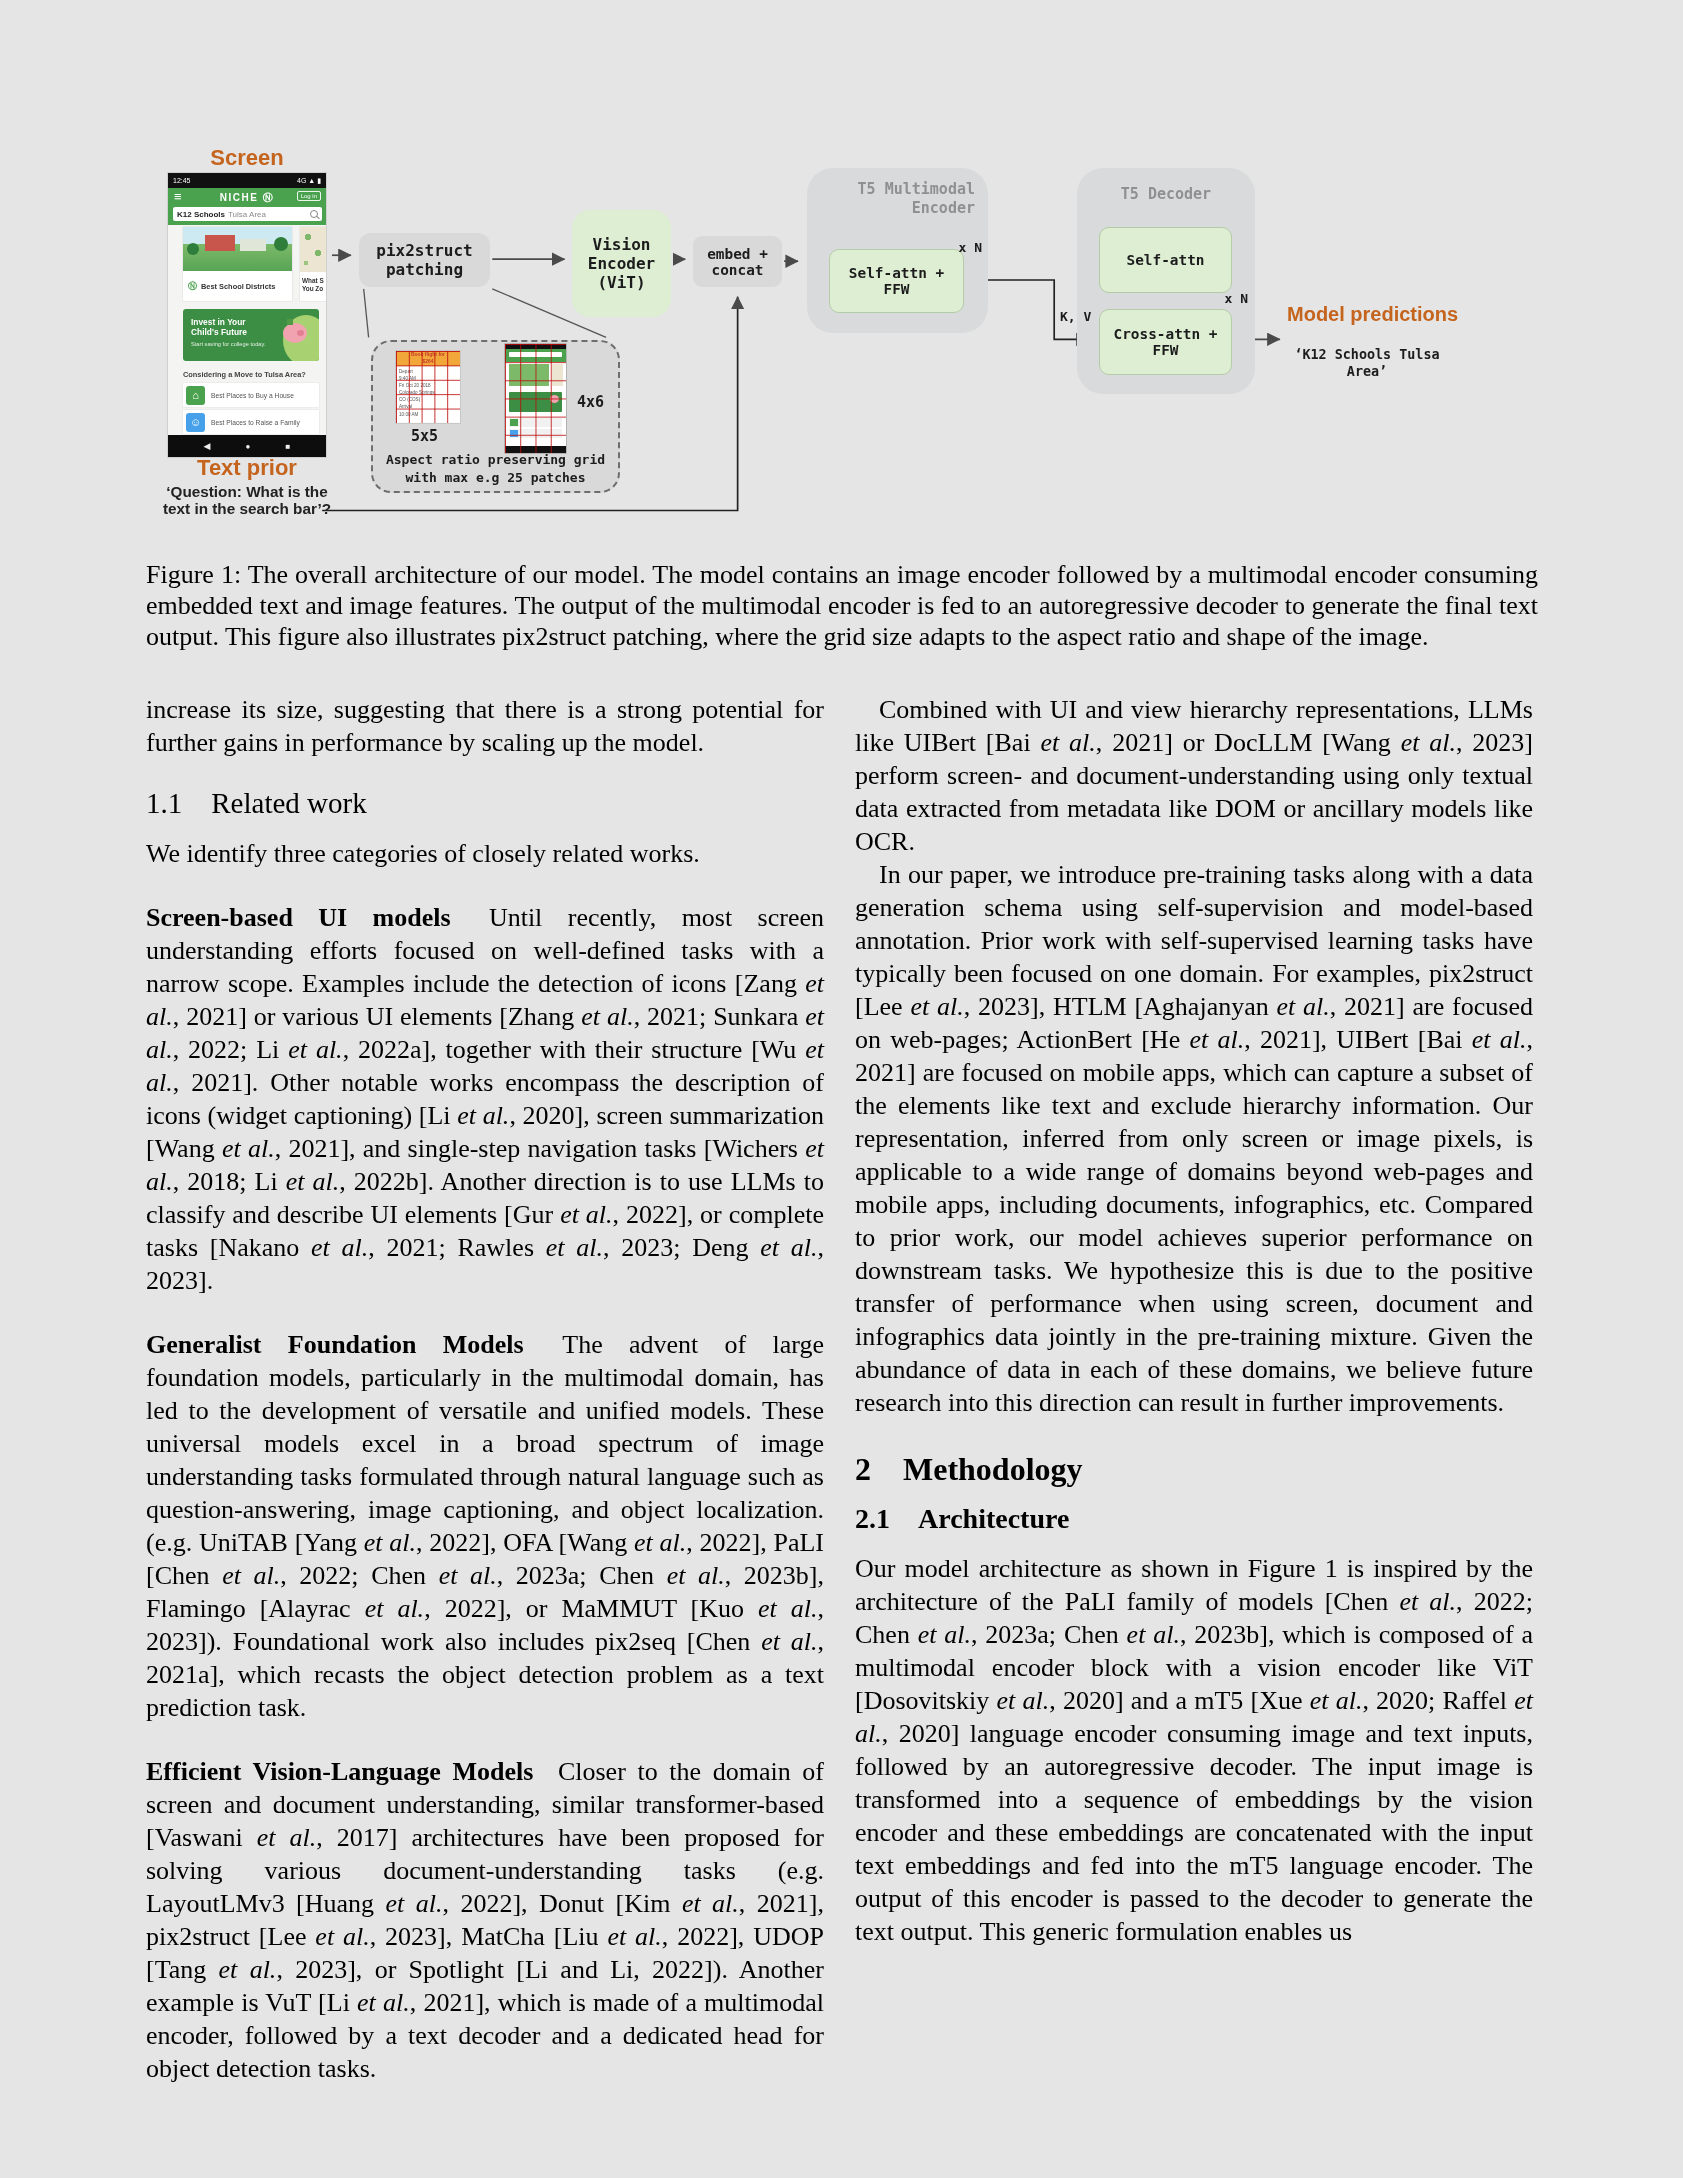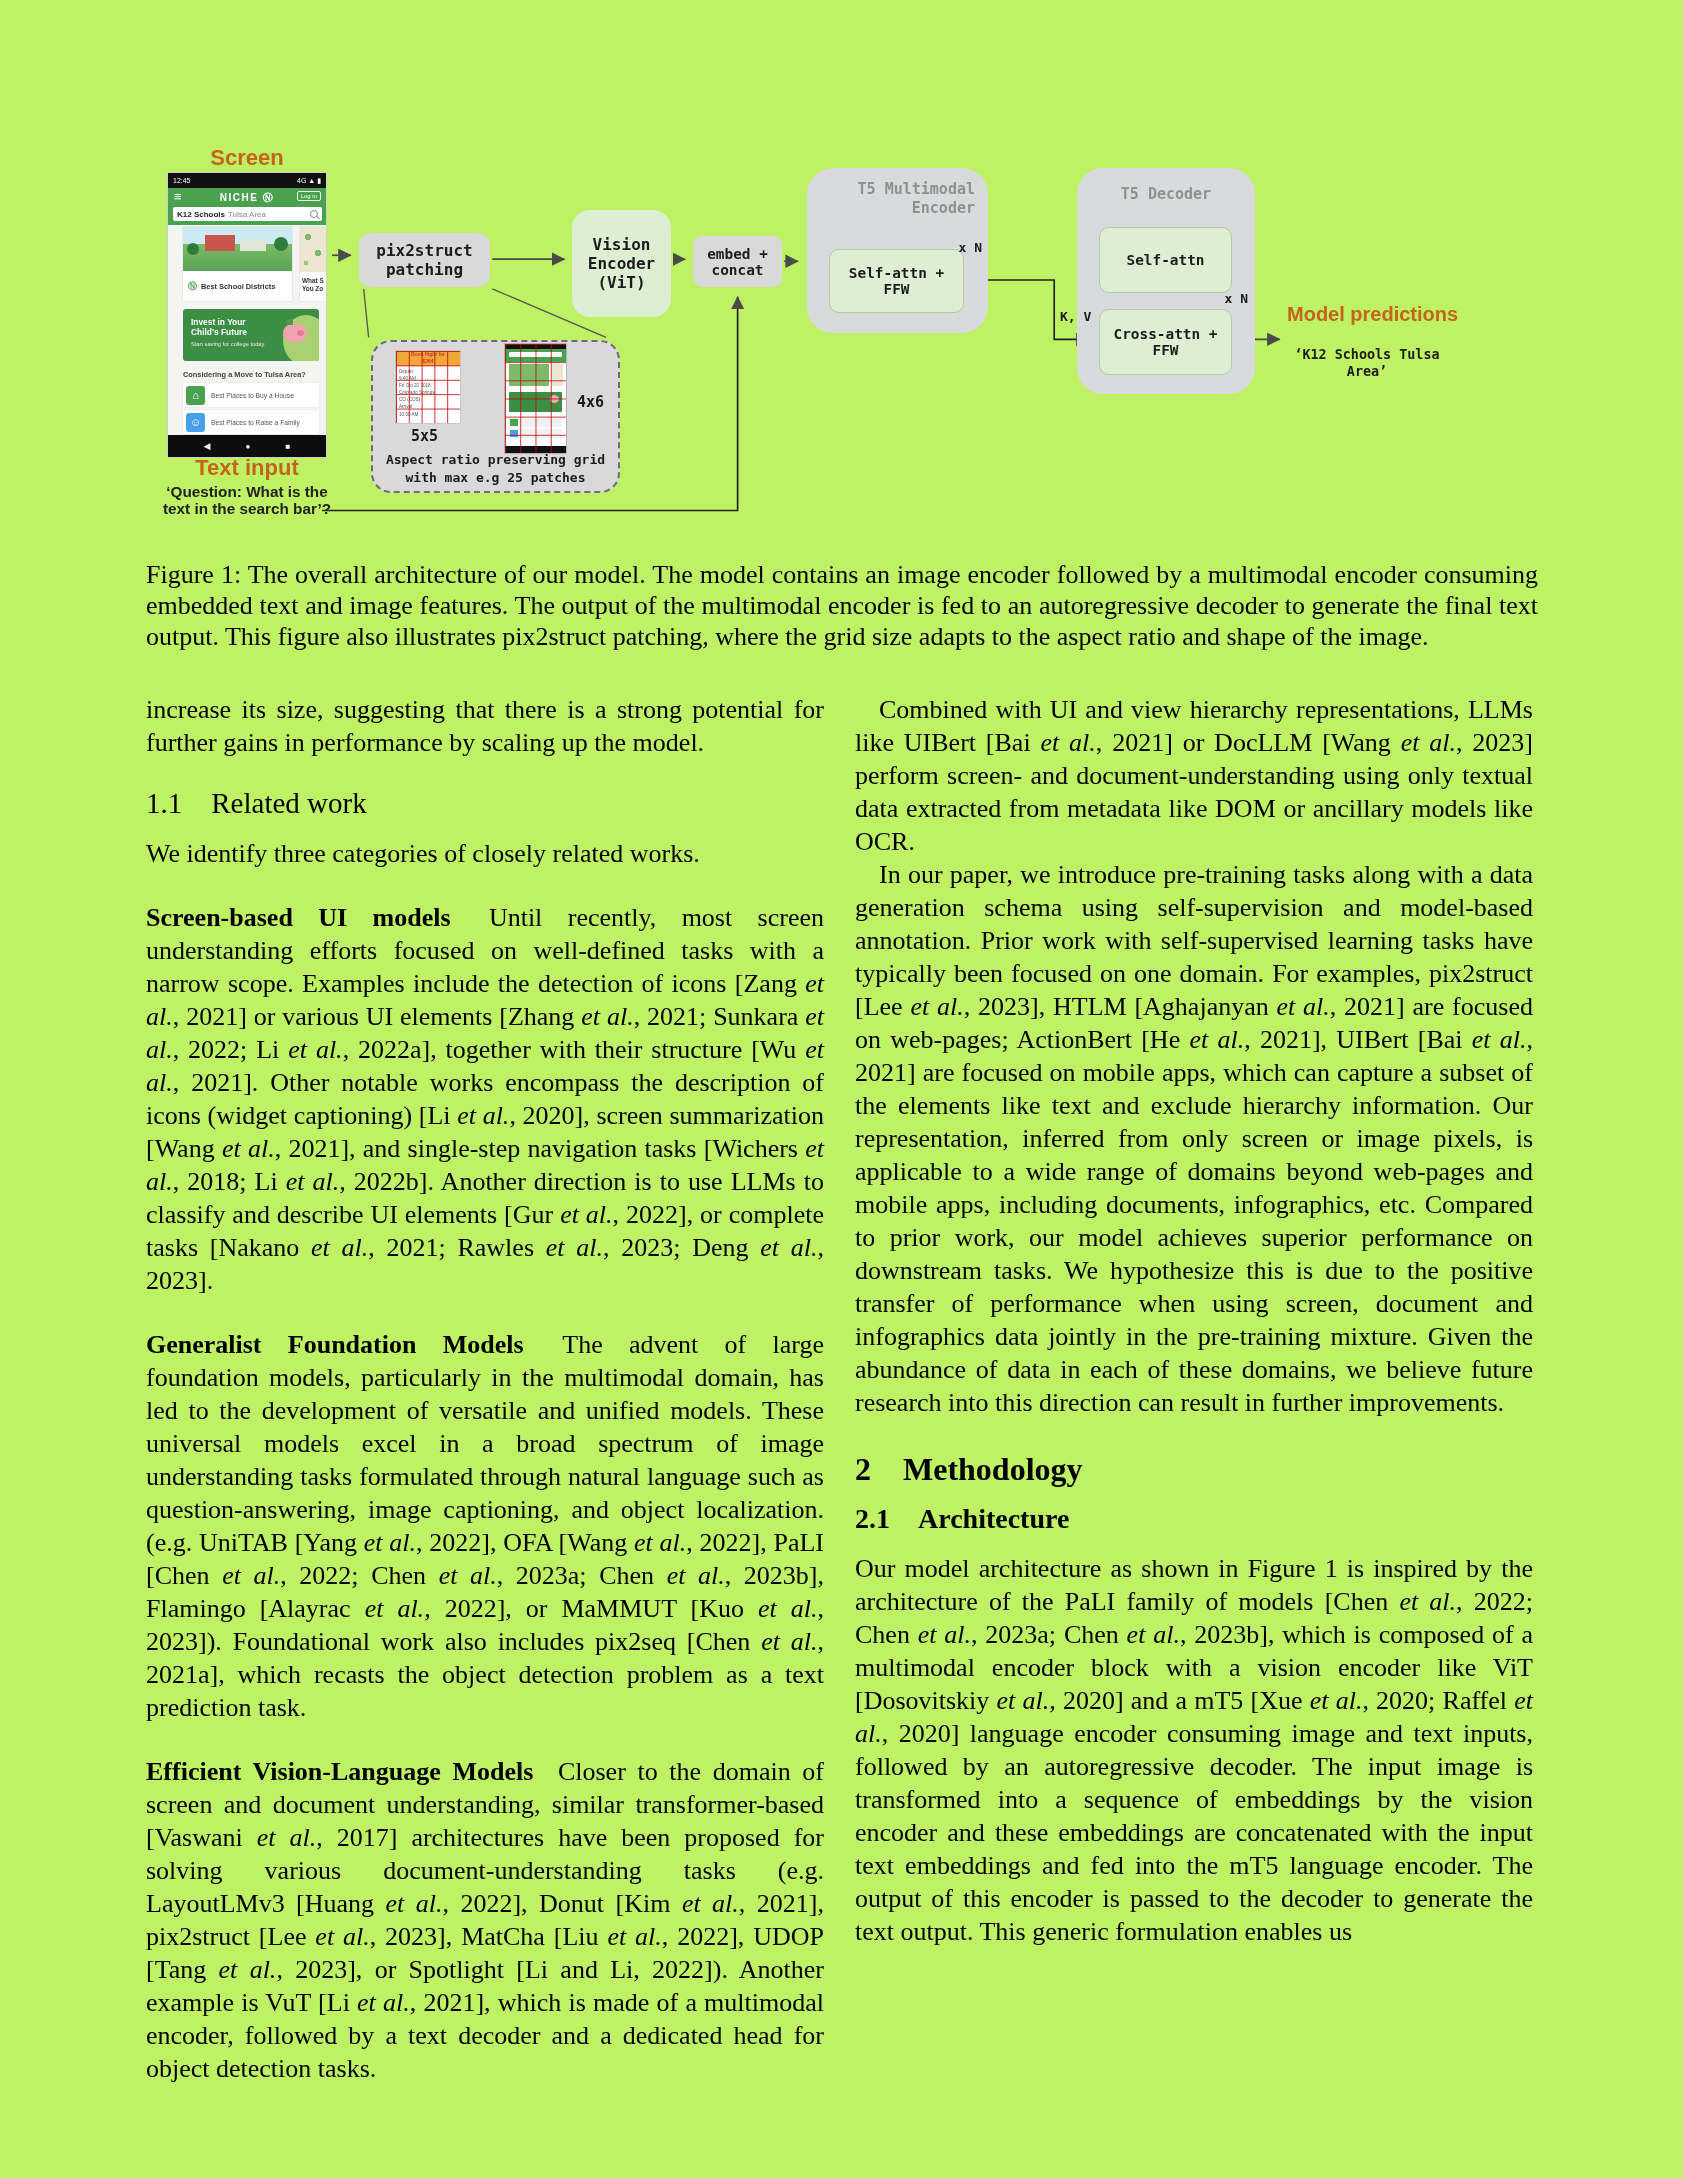--- a/index.html
+++ b/index.html
@@ -1,16 +1,16 @@
 <!DOCTYPE html>
 <html><head>
 <meta charset="utf-8">
 <style>
   html,body{margin:0;padding:0;background:#fff;}
-  .page{position:relative;width:1683px;height:2178px;background:#bef264;overflow:hidden;
+  .page{position:relative;width:1683px;height:2178px;background:#e5e5e5;overflow:hidden;
         font-family:"Liberation Serif",serif;color:#000;}
   
   .figure{position:absolute;left:0;top:0;width:1683px;height:554px;}
   .abs{position:absolute;}
   .lbl-orange{color:#c4641d;font-family:"Liberation Sans",sans-serif;font-weight:bold;}
   .mono{font-family:"DejaVu Sans Mono",monospace;font-weight:bold;color:#1c1c1c;}
   .pre{white-space:pre-line;}
   .gbox{background:#d9d9d9;border-radius:10px;display:flex;align-items:center;justify-content:center;text-align:center;}
   .greenbox{background:#ddeed3;border-radius:16px;display:flex;align-items:center;justify-content:center;text-align:center;}
   .container-gray{background:#d8dadb;border-radius:26px;}
@@ -165,21 +165,21 @@
         <span class="ph-row-icon" style="background:#46a1ea;">☺</span>
         <span class="ph-row-label">Best Places to Raise a Family</span>
       </div>
       <div class="ph-nav">
         <span>◀</span>
         <span style="font-size:8px;">●</span>
         <span style="font-size:8px;">■</span>
       </div>
     </div>
 
-    <div class="abs lbl-orange" style="left:163px;top:455px;width:168px;text-align:center;font-size:22px;">Text input</div>
+    <div class="abs lbl-orange" style="left:163px;top:455px;width:168px;text-align:center;font-size:22px;">Text prior</div>
     <div class="abs" style="left:155px;top:483px;width:184px;text-align:center;font-family:'Liberation Sans',sans-serif;
          font-weight:bold;font-size:15.3px;line-height:17px;color:#222;">‘Question: What is the text in the search bar’?</div>
 
     <div class="abs gbox mono pre" style="left:359px;top:233px;width:131px;height:54px;font-size:16px;border-radius:12px;">pix2struct
 patching</div>
     <div class="abs greenbox mono pre" style="left:572px;top:210px;width:99px;height:107px;font-size:16px;border-radius:18px;">Vision
 Encoder
 (ViT)</div>
     <div class="abs gbox mono pre" style="left:693px;top:236px;width:89px;height:51px;font-size:14.4px;border-radius:9px;">embed +
 concat</div>

